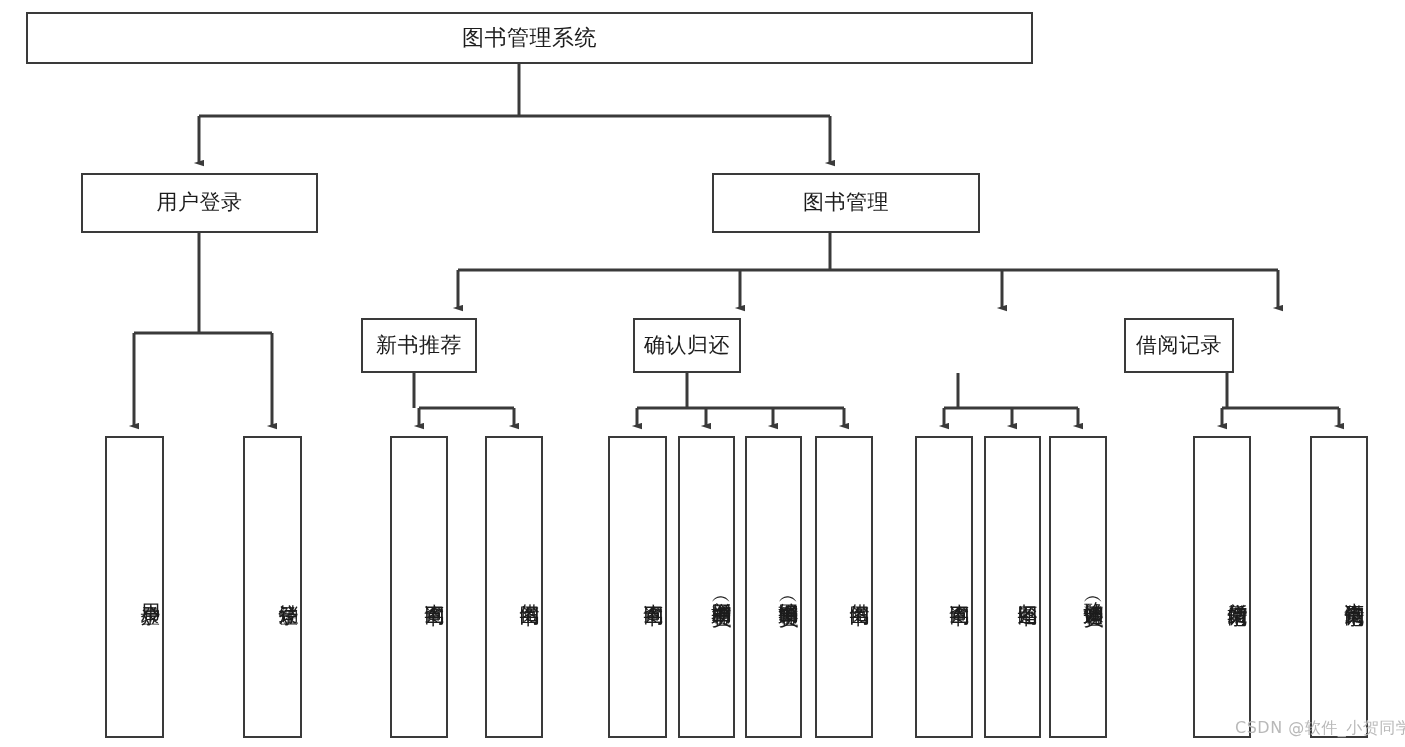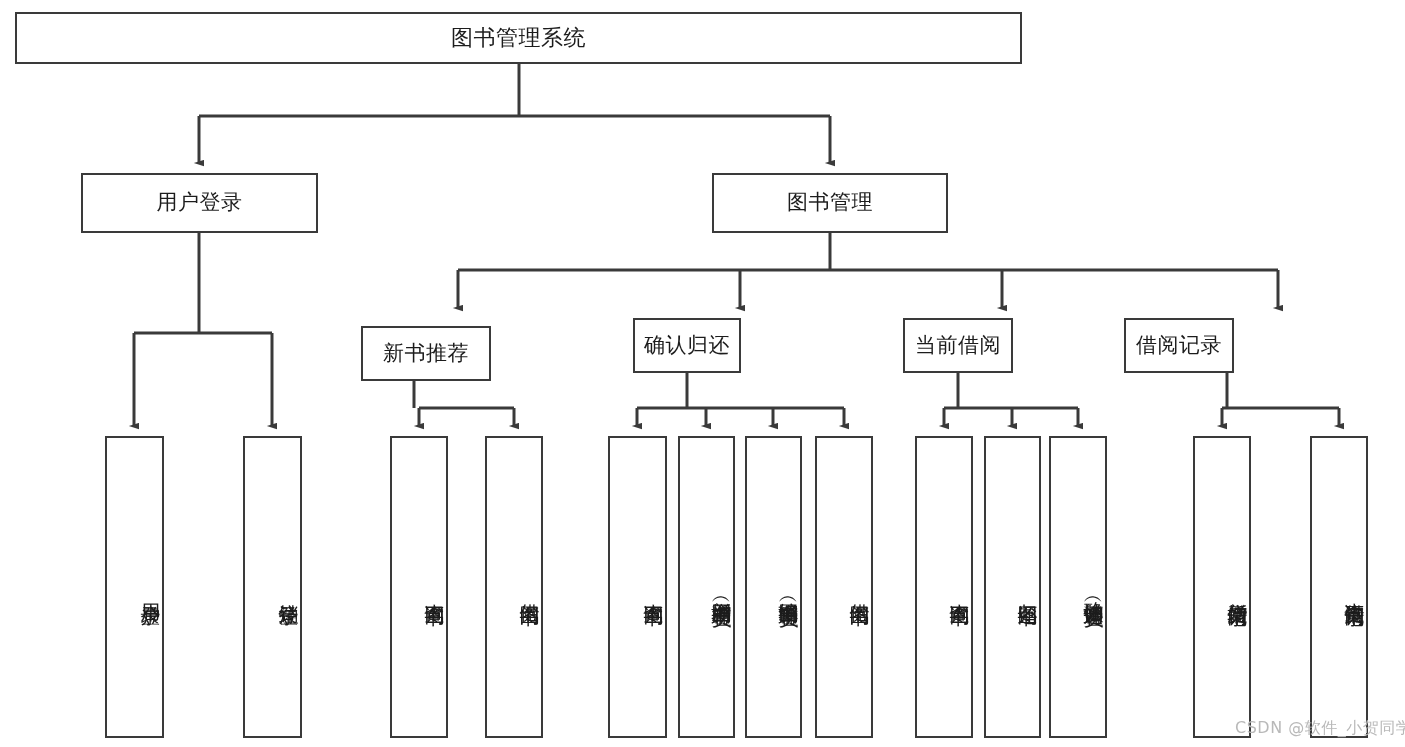--- a/index.html
+++ b/index.html
@@ -49,20 +49,21 @@
     align-items: flex-start;
     justify-content: center;
   }
   .node.vert .vtext {
     writing-mode: vertical-rl;
     text-orientation: upright;
     white-space: nowrap;
   }
   #root-node {
     font-size: 22px;
+    margin-left: 11px;
   }
   #watermark {
     position: absolute;
     color: #b9b9b9;
     font-size: 16px;
     letter-spacing: 0.5px;
     white-space: nowrap;
     user-select: none;
     padding-left: 42px;
   }
@@ -127,35 +128,32 @@
   </svg>
 
   <div class="node horiz" id="root-node" style="left:15px; top:12px; width:1007px; height:52px;">
     <span>图书管理系统</span>
   </div>
 
   <div class="node horiz" style="left:81px; top:173px; width:237px; height:60px;">
     <span>用户登录</span>
   </div>
 
-  <div class="node horiz" style="left:712px; top:173px; width:236px; height:60px;font-family:Liberation Serif, serif;">
+  <div class="node horiz" style="left:712px; top:173px; width:268px; height:60px;font-family:Liberation Serif, serif;">
     <span>图书管理</span>
   </div>
 
-  <div class="node horiz" style="left:361px; top:318px; width:130px; height:55px;margin-top:8px;">
+  <div class="node horiz" style="left:361px; top:318px; width:116px; height:55px;">
     <span>新书推荐</span>
   </div>
 
   <div class="node horiz" style="left:633px; top:318px; width:108px; height:55px;">
     <span>确认归还</span>
   </div>
 
-  <div class="node horiz" style="left:903px; top:318px; width:110px; height:55px;">
-    <span>当前借阅</span>
-  </div>
 
   <div class="node horiz" style="left:1124px; top:318px; width:110px; height:55px;">
     <span>借阅记录</span>
   </div>
 
   <div class="node vert" style="left:105px; top:436px; width:59px; height:302px;">
     <span class="vtext">用户登录</span>
   </div>
 
   <div class="node vert" style="left:243px; top:436px; width:59px; height:302px;">

